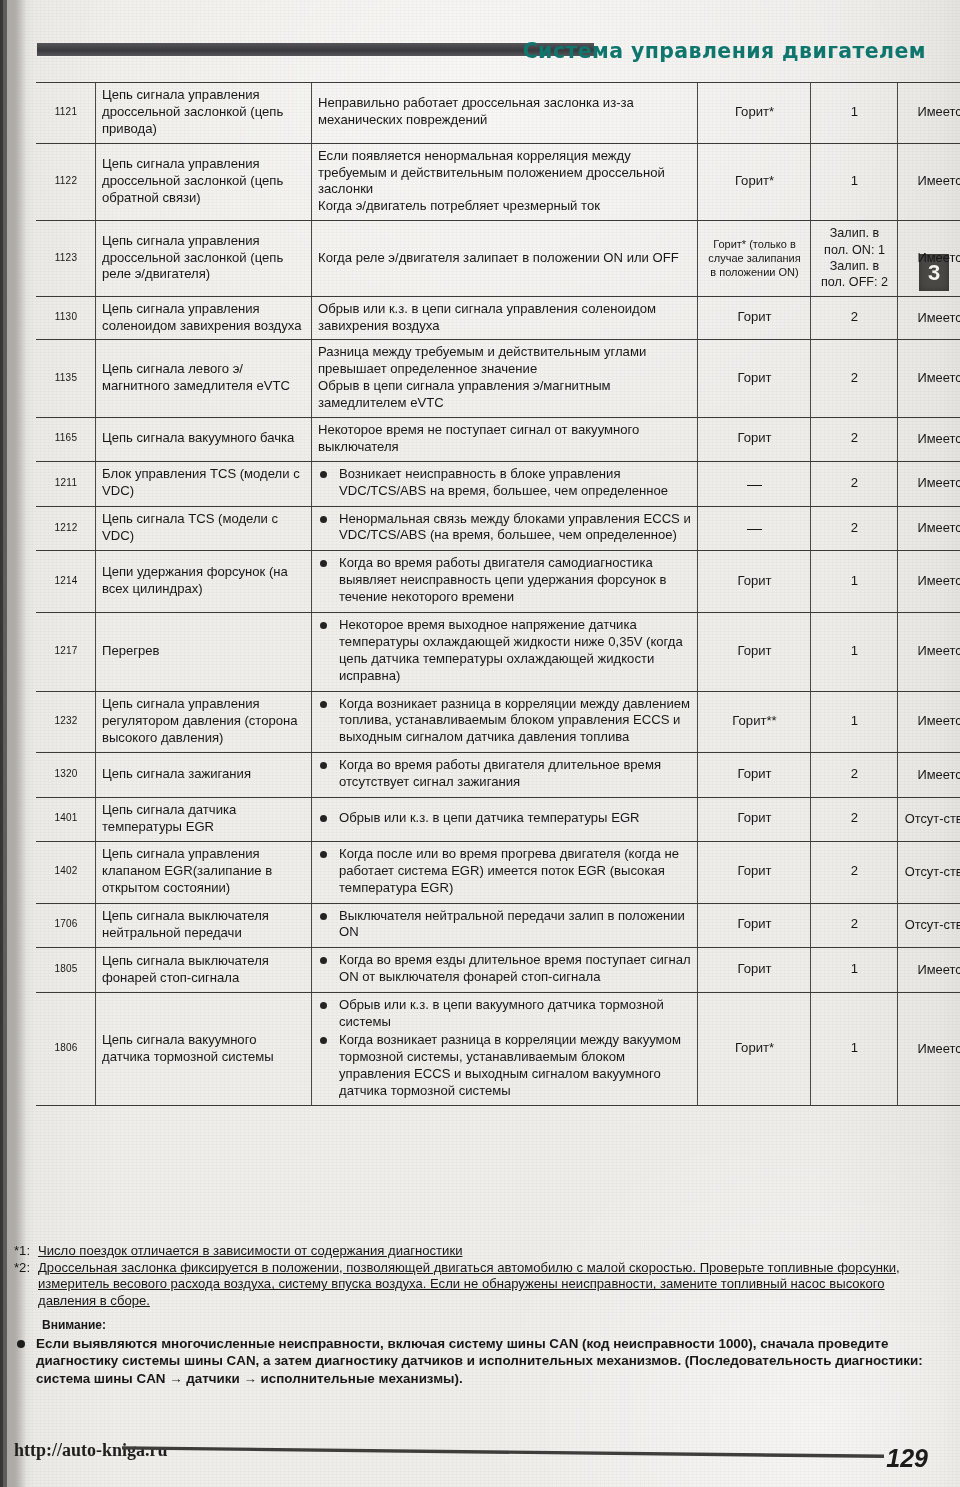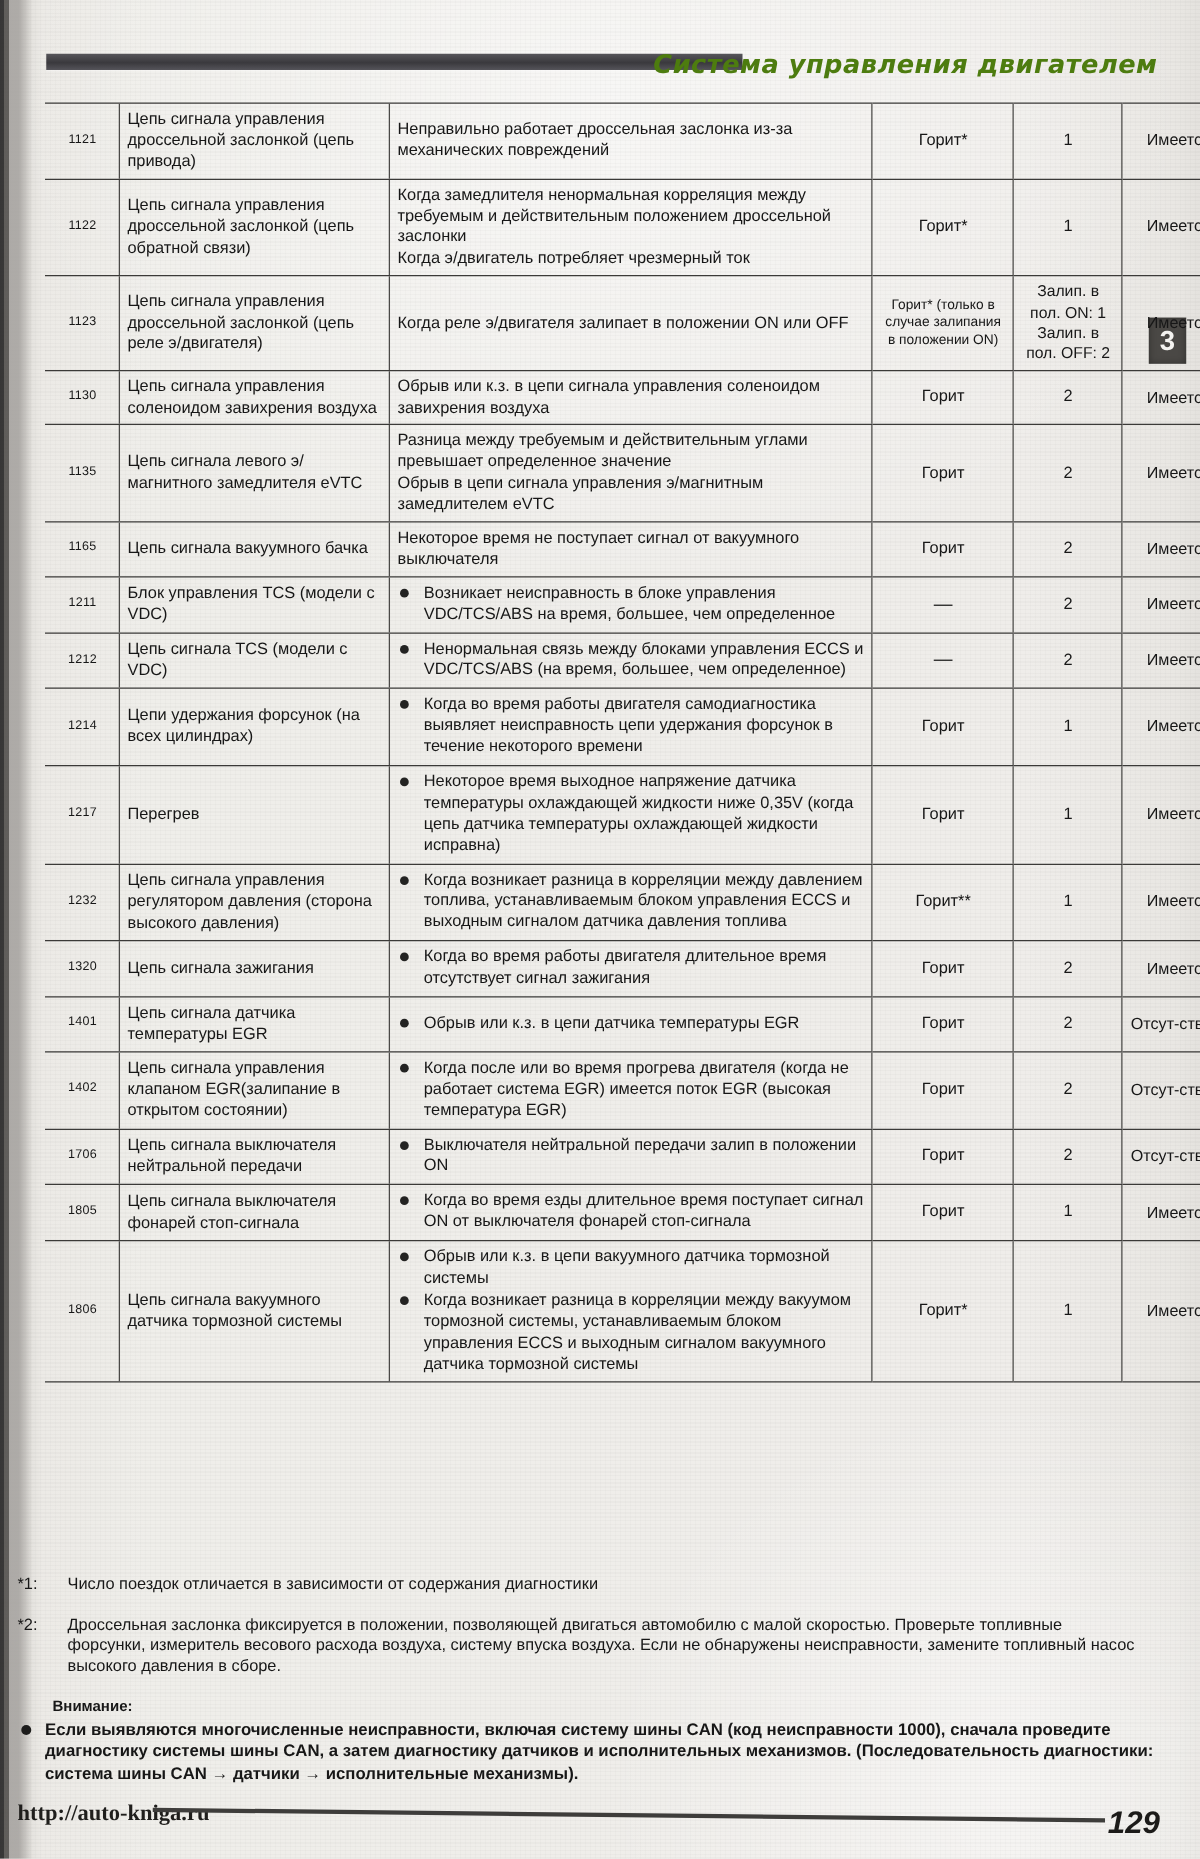--- a/index.html
+++ b/index.html
@@ -33,22 +33,22 @@
 
   
   #headbar{
     position:absolute;left:37px;top:43px;width:557px;height:13px;
     background:linear-gradient(180deg,#56555a,#3a393d 55%,#55545a);
     box-shadow:0 1px 0 rgba(255,255,255,.35);
   }
   #headtitle{
     position:absolute;right:34px;top:39px;
     font-family:"DejaVu Sans",sans-serif;
-    font-size:20.5px;font-weight:bold;font-style:italic;
-    letter-spacing:.4px;color:#4d7c0f;white-space:nowrap;
+    font-size:20.5px;font-weight:bold;
+    letter-spacing:.4px;color:#0f766e;white-space:nowrap;
   }
 
   
   #chapter-tab{
     position:absolute;left:919px;top:254px;width:30px;height:37px;
     background:#4a4845;color:#f4f3f0;
     font-size:22px;font-weight:bold;
     display:flex;align-items:center;justify-content:center;
     box-shadow:inset 0 0 6px rgba(0,0,0,.35);
   }
@@ -97,21 +97,21 @@
   .ff-wrap{font-size:12.9px;line-height:1.25;}
   .dash{font-size:15px;letter-spacing:0;}
 
   
   #notes{
     position:absolute;left:14px;top:1243px;width:912px;
     font-size:13.1px;line-height:1.27;
   }
   #notes .note{position:relative;padding-left:24px;margin-bottom:0;}
   #notes .note .mark{position:absolute;left:0;top:0;white-space:nowrap;}
-  #notes .note p{margin:16px;}
+  #notes .note p{margin:0;text-decoration:underline;}
   #warn-title{margin-top:8px;font-weight:bold;font-size:12px;padding-left:28px;}
   #warn-list{margin:2px 0 0 0;padding:0;list-style:none;font-weight:bold;font-size:13.4px;line-height:1.3;}
   #warn-list li{position:relative;padding-left:22px;margin-bottom:1px;}
   #warn-list li::before{
     content:"";position:absolute;left:3px;top:5px;
     width:8px;height:8px;border-radius:50%;background:#1d1d1c;
   }
 
   
   #footer-url{
@@ -154,21 +154,21 @@
           </td>
           <td class="c-mil">Горит*</td>
           <td class="c-trip">1</td>
           <td class="c-ff ff-wrap">Имеется</td>
         </tr>
         <tr>
           <td class="c-code">1122</td>
           <td class="c-item">Цепь сигнала управления дроссельной заслонкой (цепь обратной связи)</td>
           <td class="c-cond">
             <div class="cond-plain">
-              <p>Когда замедлителя ненормальная корреляция между требуемым и действительным положением дроссельной заслонки</p>
+              <p>Если появляется ненормальная корреляция между требуемым и действительным положением дроссельной заслонки</p>
               <p>Когда э/двигатель потребляет чрезмерный ток</p>
             </div>
           </td>
           <td class="c-mil">Горит*</td>
           <td class="c-trip">1</td>
           <td class="c-ff ff-wrap">Имеется</td>
         </tr>
         <tr>
           <td class="c-code">1123</td>
           <td class="c-item">Цепь сигнала управления дроссельной заслонкой (цепь реле э/двигателя)</td>

